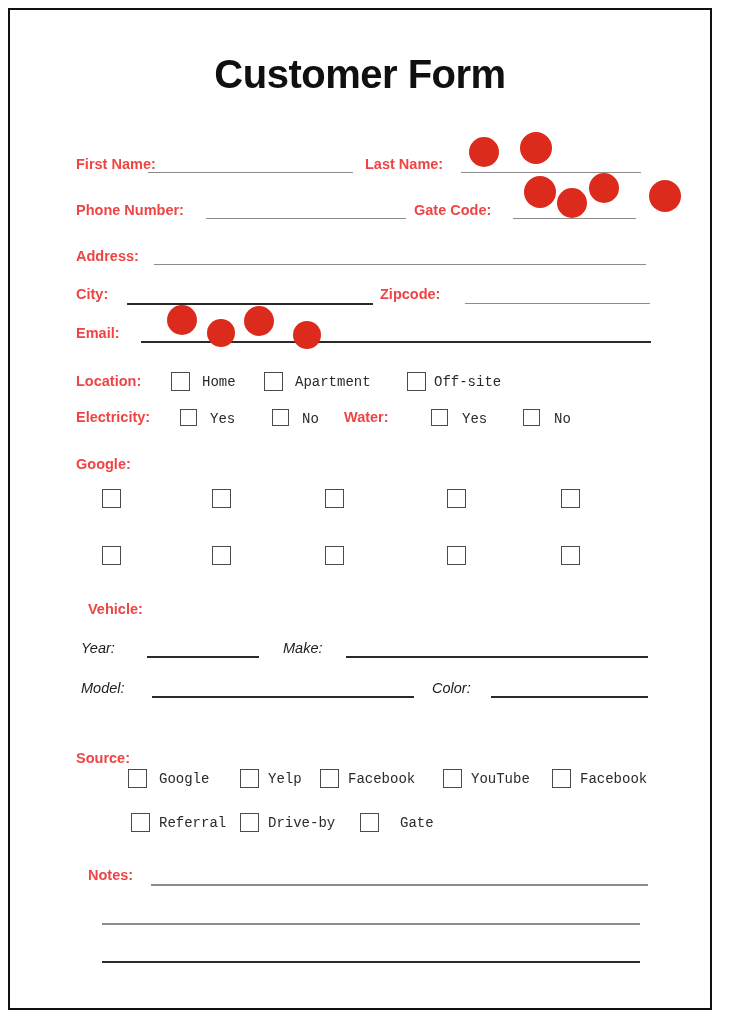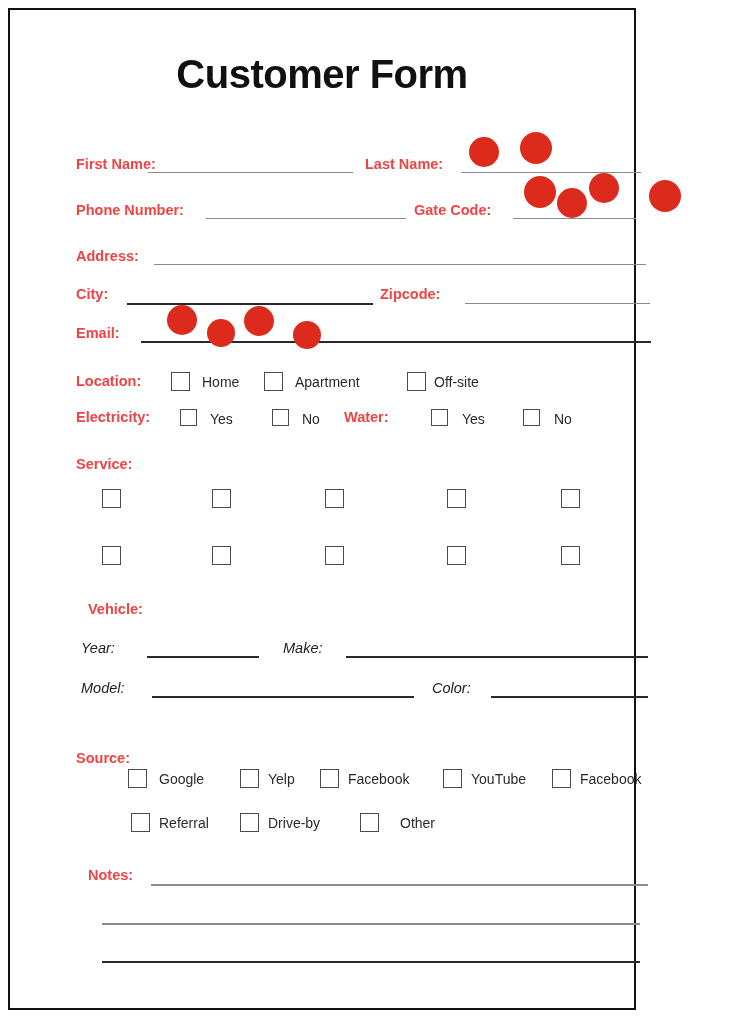--- a/index.html
+++ b/index.html
@@ -12,21 +12,21 @@
     height: 1024px;
     position: relative;
     font-family: "Liberation Sans", sans-serif;
     overflow: hidden;
   }
 
   #page {
     position: absolute;
     left: 8px;
     top: 8px;
-    width: 628px;
+    width: 704px;
     height: 1002px;
     border: 2px solid #111111;
     background: #ffffff;
     box-sizing: border-box;
   }
 
   
   #form-title {
     position: absolute;
     left: 0;
@@ -55,21 +55,21 @@
     font-size: 14.5px;
     color: #1c1c1c;
     white-space: nowrap;
     font-family: "Liberation Sans", sans-serif;
     font-style: italic;
   }
   .opt-text {
     font-size: 14px;
     color: #2a2a2a;
     white-space: nowrap;
-    font-family: Liberation Sans, sans-serif;
+    font-family: Liberation Mono, monospace;
   }
 
   
   .rule {
     position: absolute;
     height: 0;
     border-bottom: 2px solid #8c8c8c;
   }
   .rule.dark { border-bottom-color: #2a2a2a; }
   .rule.thin { border-bottom-width: 1.5px; }
@@ -143,21 +143,21 @@
   <div class="abs opt-text" style="left:292px; top:401px;">No</div>
 
   <div class="abs lbl" style="left:334px; top:399px;">Water:</div>
 
   <div class="cbox" style="left:421px; top:399px;"></div>
   <div class="abs opt-text" style="left:452px; top:401px;">Yes</div>
 
   <div class="cbox" style="left:513px; top:399px;"></div>
   <div class="abs opt-text" style="left:544px; top:401px;">No</div>
 
-  <div class="abs lbl" style="left:66px; top:446px;">Service:</div>
+  <div class="abs lbl" style="left:66px; top:446px;">Google:</div>
 
   <div class="cbox big" style="left:92px; top:479px;"></div>
   <div class="cbox big" style="left:202px; top:479px;"></div>
   <div class="cbox big" style="left:315px; top:479px;"></div>
   <div class="cbox big" style="left:437px; top:479px;"></div>
   <div class="cbox big" style="left:551px; top:479px;"></div>
 
   <div class="cbox big" style="left:92px; top:536px;"></div>
   <div class="cbox big" style="left:202px; top:536px;"></div>
   <div class="cbox big" style="left:315px; top:536px;"></div>
@@ -195,21 +195,21 @@
   <div class="cbox big" style="left:542px; top:759px;"></div>
   <div class="abs opt-text" style="left:570px; top:761px;">Facebook</div>
 
   <div class="cbox big" style="left:121px; top:803px;"></div>
   <div class="abs opt-text" style="left:149px; top:805px;">Referral</div>
 
   <div class="cbox big" style="left:230px; top:803px;"></div>
   <div class="abs opt-text" style="left:258px; top:805px;">Drive-by</div>
 
   <div class="cbox big" style="left:350px; top:803px;"></div>
-  <div class="abs opt-text" style="left:390px; top:805px;">Other</div>
+  <div class="abs opt-text" style="left:390px; top:805px;">Gate</div>
 
   <div class="abs lbl" style="left:78px; top:857px;">Notes:</div>
   <div class="rule" style="left:141px; top:874px; width:497px;"></div>
   <div class="rule" style="left:92px; top:913px; width:538px;"></div>
   <div class="rule dark" style="left:92px; top:951px; width:538px;"></div>
 
   <div id="annotation-layer">
       <div class="dot" style="left: 459px; top: 127px; width: 30px; height: 30px; background: rgb(220, 43, 28);"></div>
       <div class="dot" style="left: 510px; top: 122px; width: 32px; height: 32px; background: rgb(220, 43, 28);"></div>
       <div class="dot" style="left: 514px; top: 166px; width: 32px; height: 32px; background: rgb(220, 43, 28);"></div>

